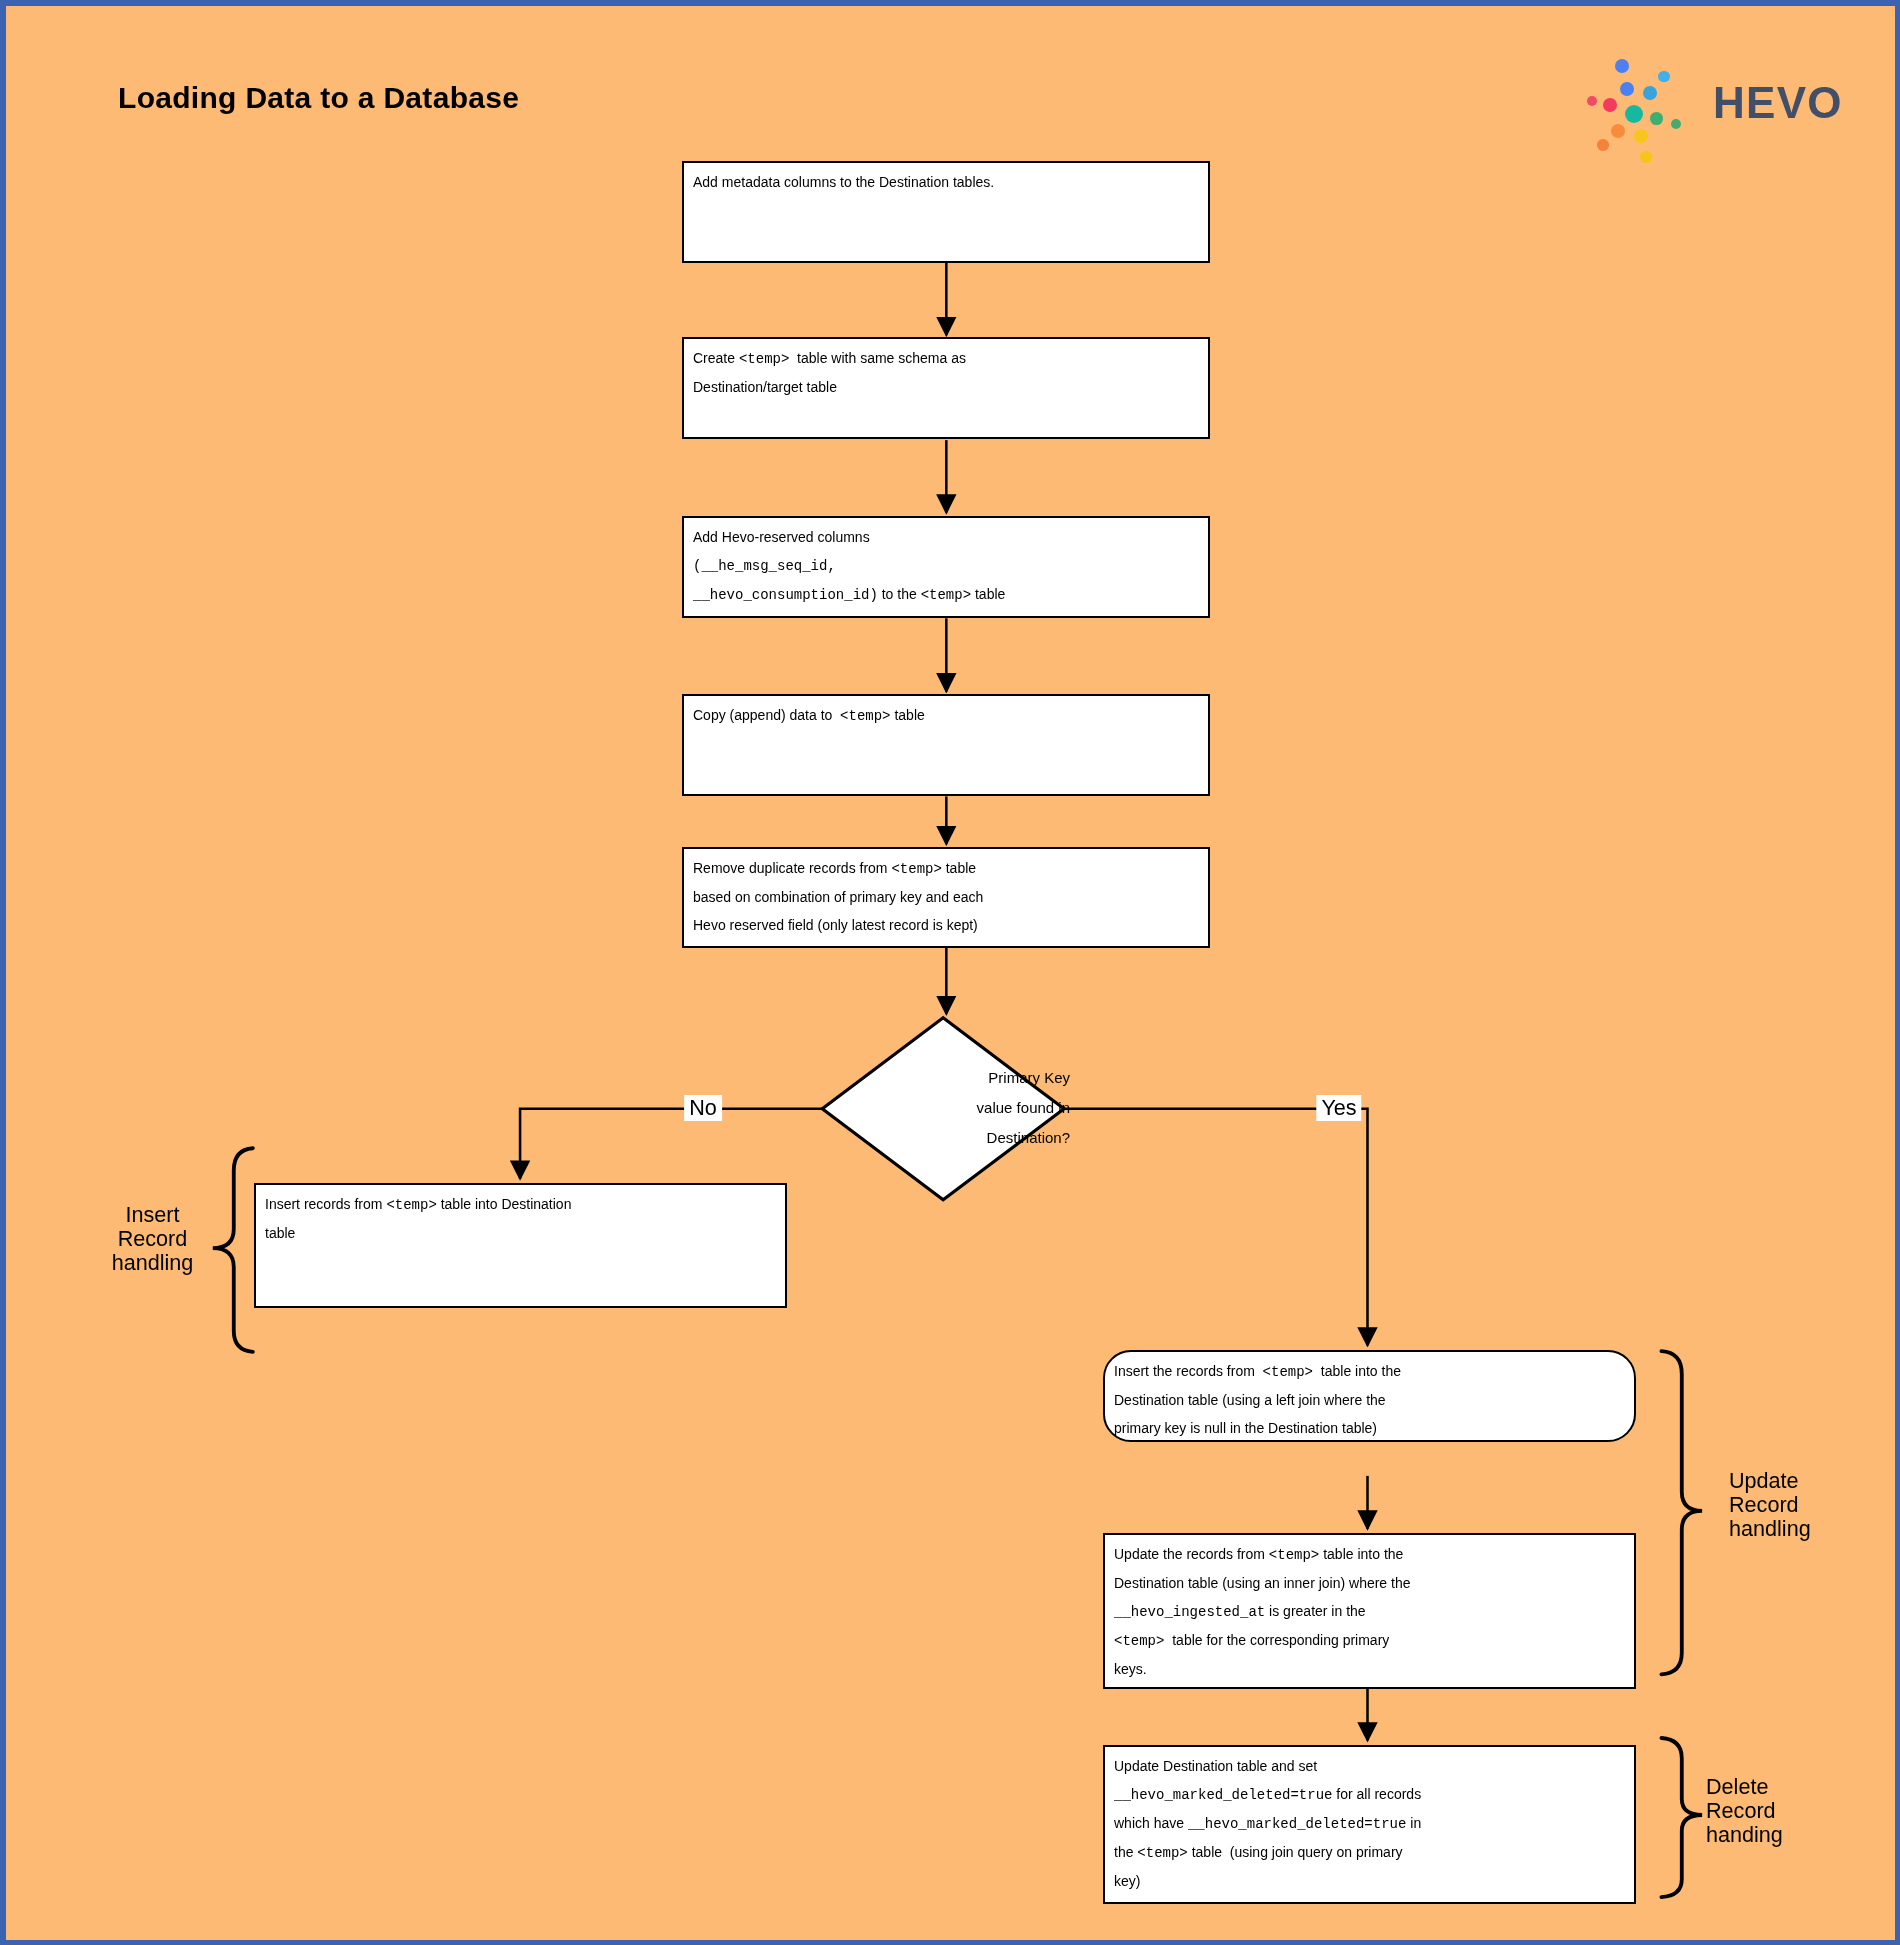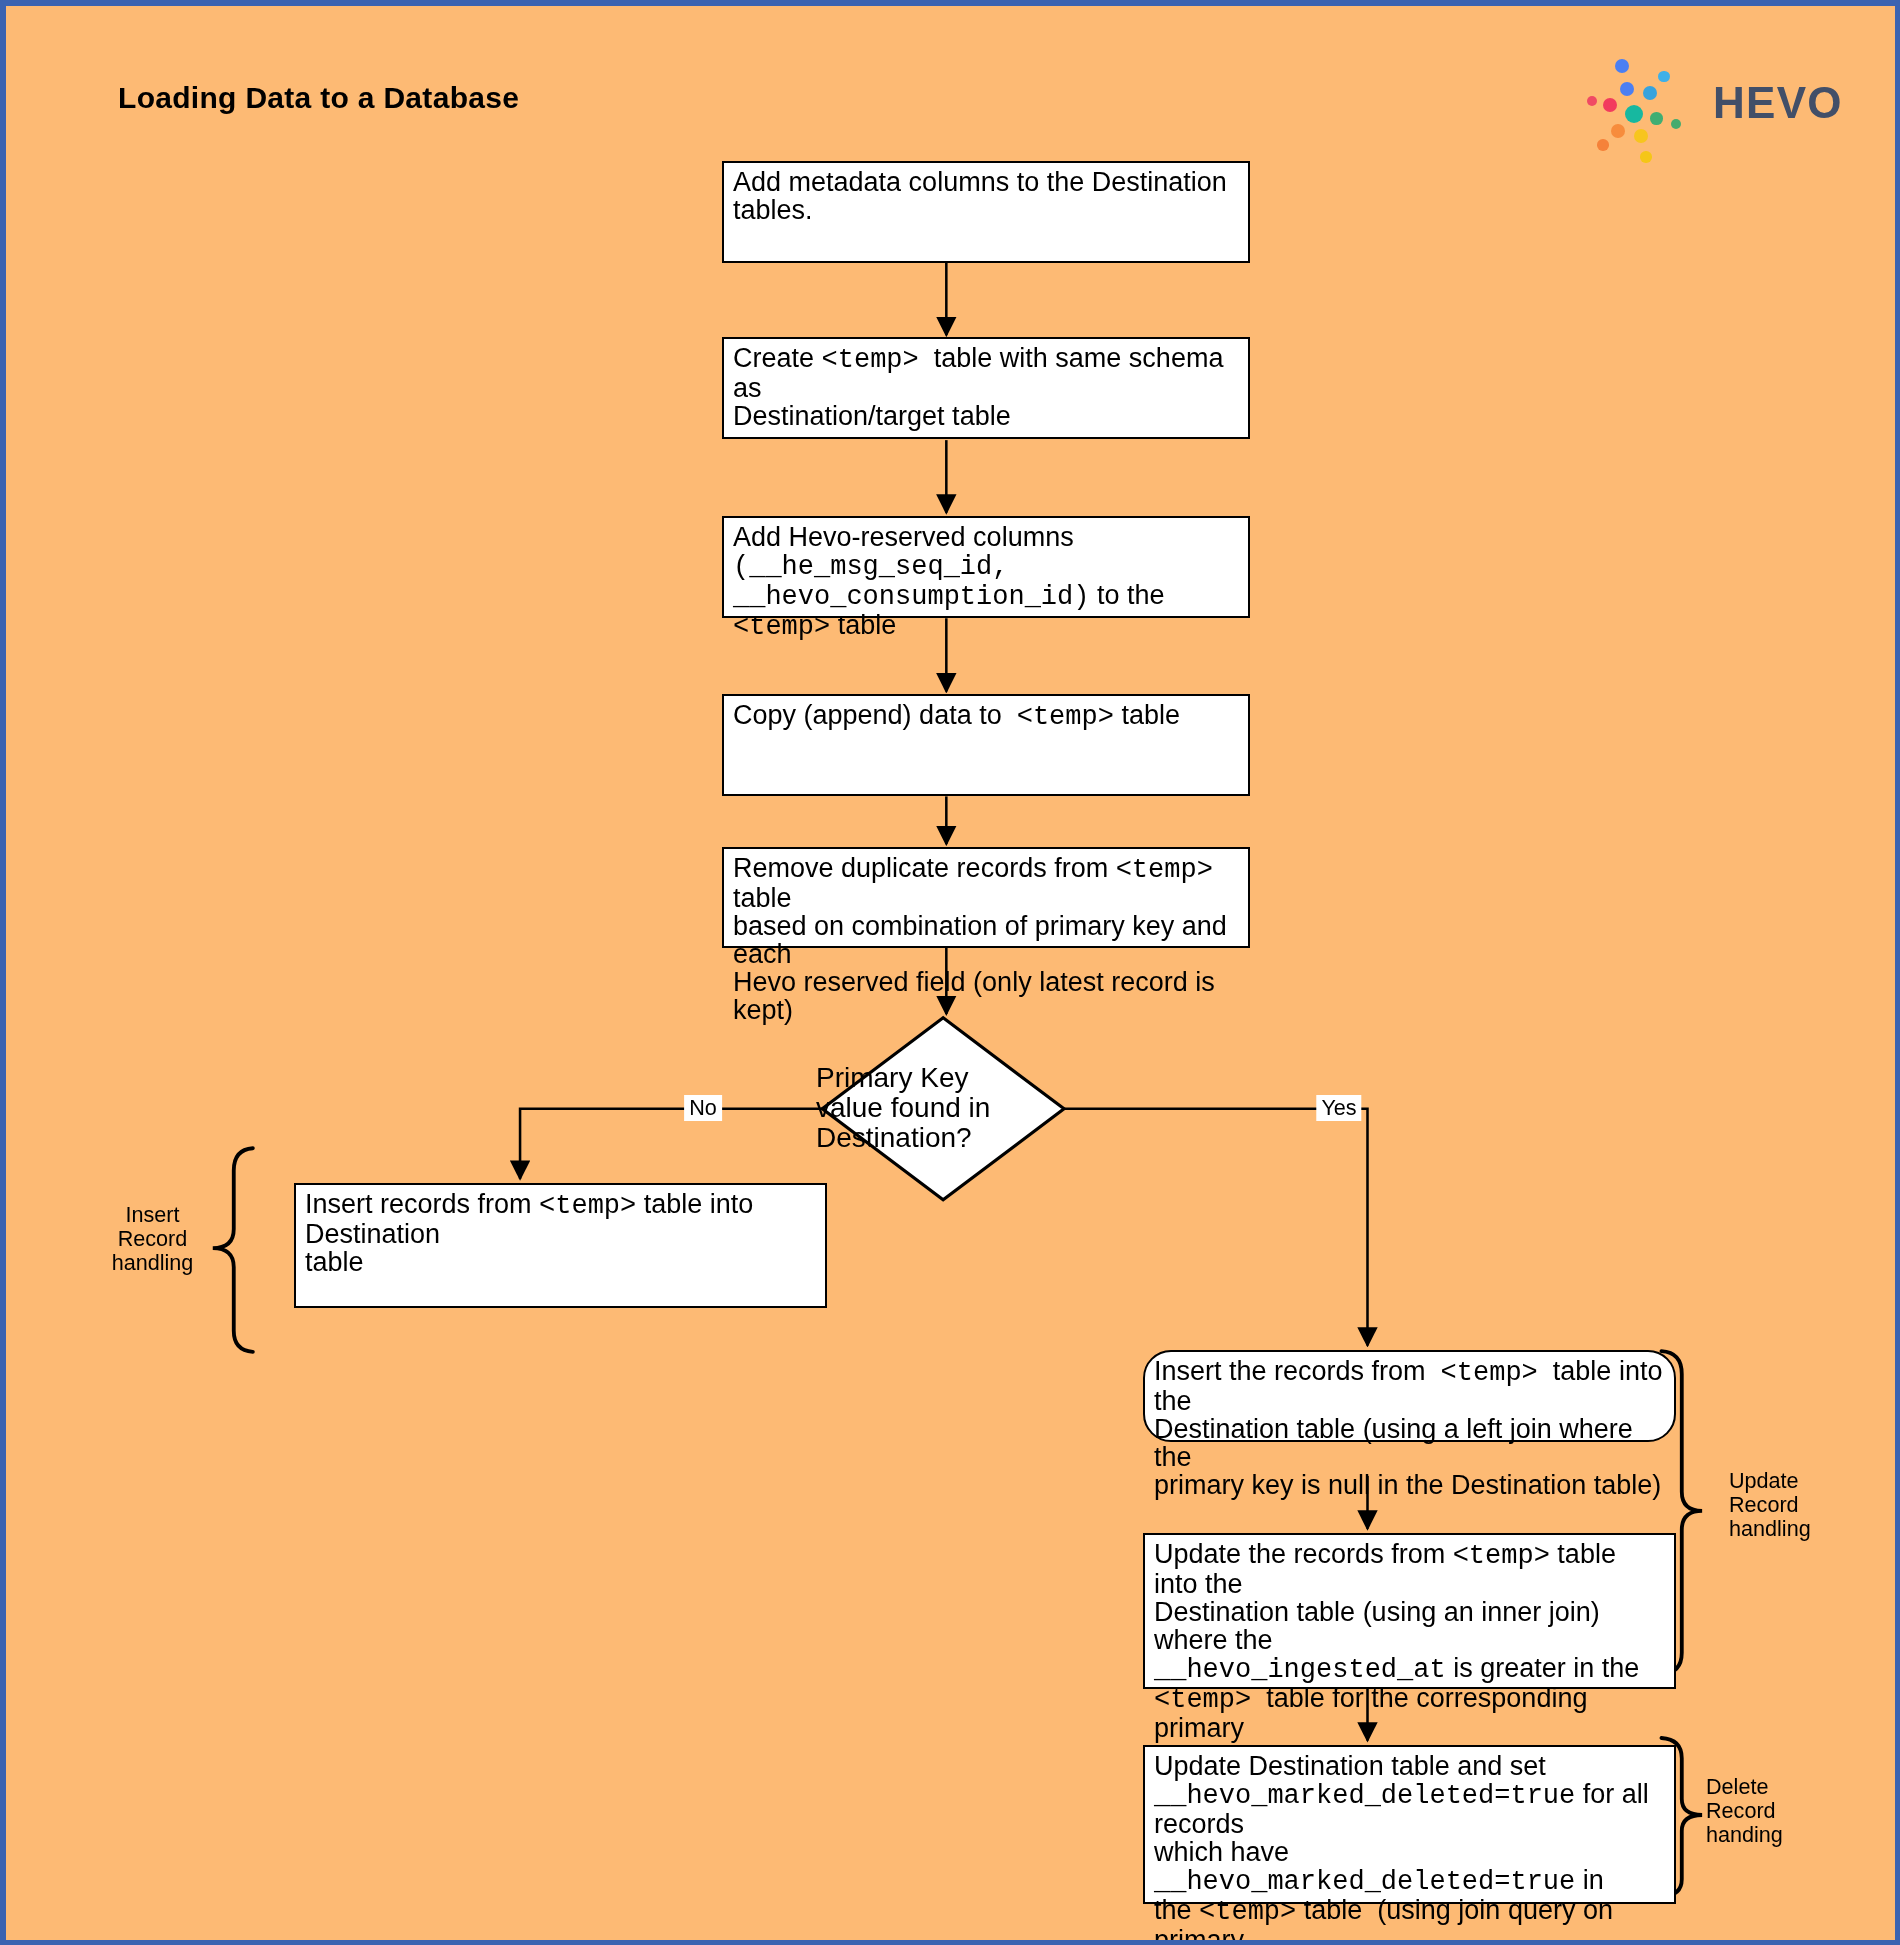--- a/index.html
+++ b/index.html
@@ -21,31 +21,30 @@
   .logo{position:absolute;left:1578px;top:50px;width:293px;height:115px;}
   .logo-dots{position:absolute;left:0;top:0;width:111px;height:111px;}
   .dot{position:absolute;border-radius:50%;}
   .wordmark{
     position:absolute;left:129px;top:25.4px;
     font-size:44px;font-weight:bold;letter-spacing:1.3px;line-height:1;
   }
   .box{
     position:absolute;z-index:2;box-sizing:border-box;
     border:2.5px solid #000;background:#fff;
-    font-size:27px;line-height:28px;
+    font-size:14px;line-height:28px;
     padding:5.1px 9px;
     white-space:pre-wrap;
-    margin-left:40px;
   }
   .mono{font-family:"Liberation Mono", monospace;}
   .center-col{left:676px;width:528px;}
   .right-col{left:1097px;width:533px;}
   .decision-label{
     position:absolute;left:810px;top:1057px;width:254px;z-index:2;
-    font-size:28px;line-height:30px;text-align:left;white-space:pre-line;
+    font-size:15px;line-height:30px;text-align:right;white-space:pre-line;
   }
   .edge-label{
     position:absolute;z-index:2;transform:translate(-50%,-50%);
     background:#fff;padding:0 5.1px;font-size:21.6px;
   }
   .annotation{
     position:absolute;z-index:2;
     font-size:21.6px;line-height:24px;white-space:pre-line;
   }
   .annotation.centered{text-align:center;}

